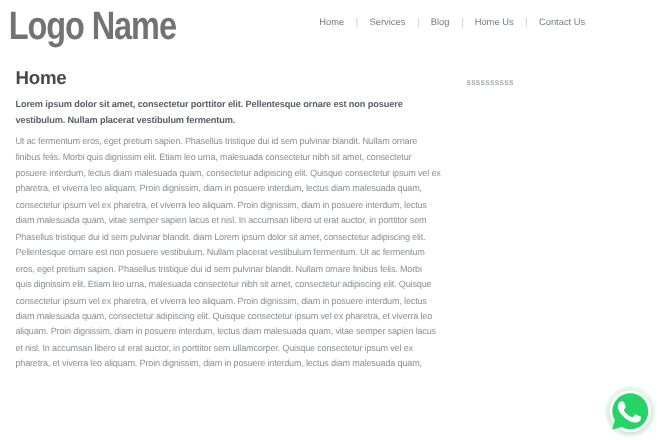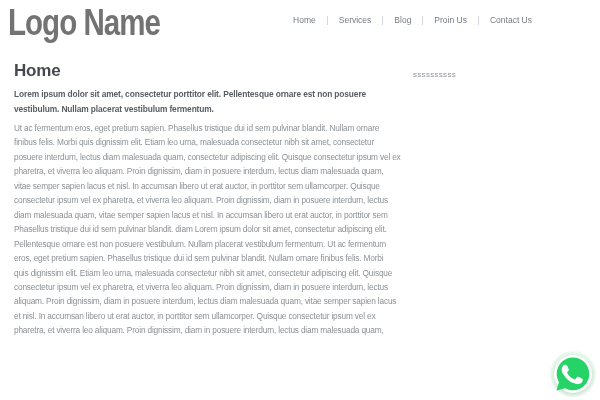--- a/index.html
+++ b/index.html
@@ -21,21 +21,21 @@
     font-size:8.5px; line-height:9px; color:#767c83; padding:0 11px;
     border-right:1px solid #d3d7db; cursor:pointer; white-space:nowrap;
   }
   nav li:last-child { border-right:none; }
   
   .page-title {
     position:absolute; left:14px; top:61px; margin:0;
     font-size:17px; font-weight:bold; color:#45494e; letter-spacing:-0.2px;
   }
   .side-text {
-    position:absolute; left:413px; top:70px;
+    position:absolute; left:424px; top:70px;
     font-size:8px; color:#8f959b; letter-spacing:0.3px;text-align:center;
   }
   .intro {
     position:absolute; left:14px; top:87px; width:420px;
     font-size:8.4px; font-weight:bold; color:#595e63;
     line-height:15px; letter-spacing:-0.12px;
   }
   .bodytext {
     position:absolute; left:14px; top:121px; width:424px;
     font-size:8.3px; color:#8c9196; line-height:14.45px; letter-spacing:-0.18px;
@@ -54,48 +54,48 @@
 
 <div class="page">
 
   <header>
     <div class="logo">Logo Name</div>
     <nav>
       <ul>
           <li>Home</li>
           <li>Services</li>
           <li>Blog</li>
-          <li>Proin Us</li>
+          <li>Home Us</li>
           <li>Contact Us</li>
         </ul>
     </nav>
   </header>
 
   <main>
     <h1 class="page-title">Home</h1>
     <div class="side-text">ssssssssss</div>
 
     <div class="intro">
         <div class="tl">Lorem ipsum dolor sit amet, consectetur porttitor elit. Pellentesque ornare est non posuere</div>
         <div class="tl">vestibulum. Nullam placerat vestibulum fermentum.</div>
       </div>
 
     <div class="bodytext">
         <div class="tl">Ut ac fermentum eros, eget pretium sapien. Phasellus tristique dui id sem pulvinar blandit. Nullam ornare</div>
         <div class="tl">finibus felis. Morbi quis dignissim elit. Etiam leo urna, malesuada consectetur nibh sit amet, consectetur</div>
         <div class="tl">posuere interdum, lectus diam malesuada quam, consectetur adipiscing elit. Quisque consectetur ipsum vel ex</div>
         <div class="tl">pharetra, et viverra leo aliquam. Proin dignissim, diam in posuere interdum, lectus diam malesuada quam,</div>
-        <div class="tl">vitae semper sapien lacus et nisl. In accumsan libero ut erat auctor, in porttitor sem ullamcorper. Quisque</div>
         <div class="tl">consectetur ipsum vel ex pharetra, et viverra leo aliquam. Proin dignissim, diam in posuere interdum, lectus</div>
         <div class="tl">diam malesuada quam, vitae semper sapien lacus et nisl. In accumsan libero ut erat auctor, in porttitor sem</div>
         <div class="tl">Phasellus tristique dui id sem pulvinar blandit. diam Lorem ipsum dolor sit amet, consectetur adipiscing elit.</div>
         <div class="tl">Pellentesque ornare est non posuere vestibulum. Nullam placerat vestibulum fermentum. Ut ac fermentum</div>
         <div class="tl">eros, eget pretium sapien. Phasellus tristique dui id sem pulvinar blandit. Nullam ornare finibus felis. Morbi</div>
         <div class="tl">quis dignissim elit. Etiam leo urna, malesuada consectetur nibh sit amet, consectetur adipiscing elit. Quisque</div>
         <div class="tl">consectetur ipsum vel ex pharetra, et viverra leo aliquam. Proin dignissim, diam in posuere interdum, lectus</div>
+        <div class="tl">diam malesuada quam, consectetur adipiscing elit. Quisque consectetur ipsum vel ex pharetra, et viverra leo</div>
         <div class="tl">aliquam. Proin dignissim, diam in posuere interdum, lectus diam malesuada quam, vitae semper sapien lacus</div>
         <div class="tl">et nisl. In accumsan libero ut erat auctor, in porttitor sem ullamcorper. Quisque consectetur ipsum vel ex</div>
         <div class="tl">pharetra, et viverra leo aliquam. Proin dignissim, diam in posuere interdum, lectus diam malesuada quam,</div>
       </div>
   </main>
 
   <div class="wa" title="">
     <svg viewBox="0 0 24 24" xmlns="http://www.w3.org/2000/svg" aria-hidden="true">
       <path d="M12 1.6C6.3 1.6 1.7 6.2 1.7 11.9c0 1.9.5 3.6 1.4 5.1L1.6 22.4l5.5-1.4c1.5.8 3.1 1.3 4.9 1.3 5.7 0 10.3-4.6 10.3-10.3S17.7 1.6 12 1.6z" fill="#25d366"></path>
       <path fill="#ffffff" d="M8.2 6.7c-.24-.54-.5-.55-.73-.56l-.62-.01c-.22 0-.57.08-.87.41-.3.33-1.14 1.12-1.14 2.73s1.17 3.17 1.33 3.39c.17.22 2.26 3.62 5.58 4.93.78.31 1.4.5 1.88.64.79.25 1.51.22 2.08.13.63-.1 1.96-.8 2.23-1.57.28-.77.28-1.43.2-1.57-.08-.14-.3-.22-.62-.38-.33-.17-1.94-.96-2.24-1.07-.3-.11-.52-.17-.74.17-.22.33-.84 1.06-1.03 1.28-.19.22-.38.25-.7.08-.33-.17-1.38-.51-2.63-1.63-.97-.87-1.63-1.94-1.82-2.27-.19-.33-.02-.5.15-.67.15-.15.33-.38.49-.57.17-.2.22-.33.33-.55.11-.22.06-.41-.03-.58-.08-.16-.71-1.79-1-2.45z"></path>

